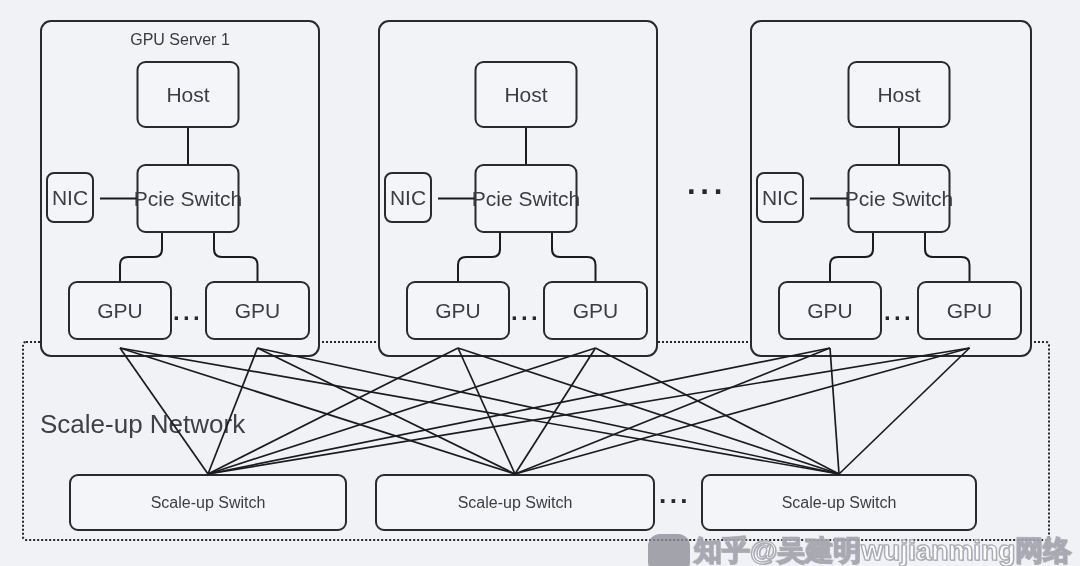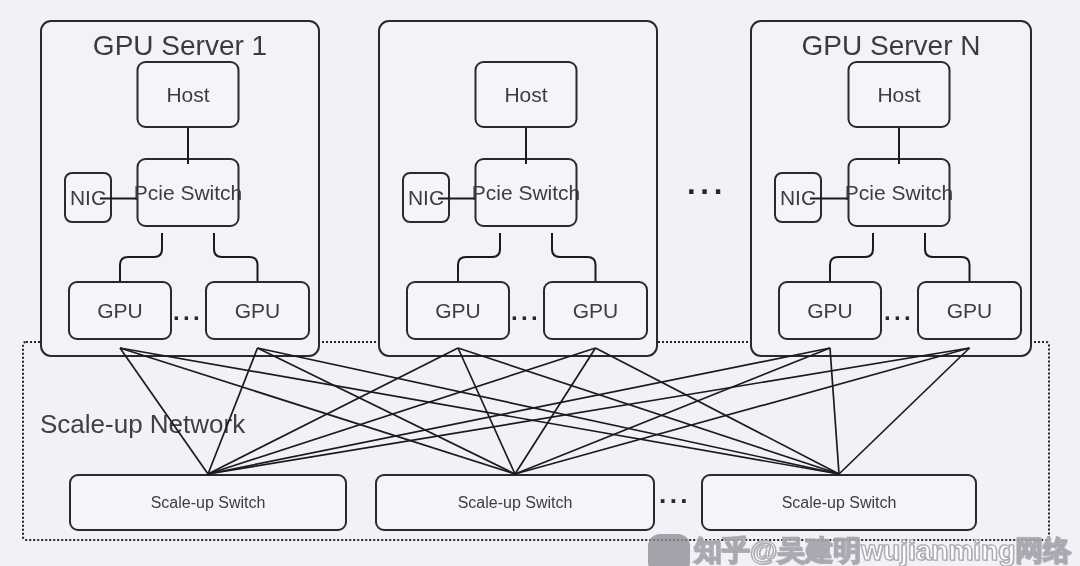--- a/index.html
+++ b/index.html
@@ -19,25 +19,25 @@
   
   .server{
     position:absolute;top:20px;height:337px;box-sizing:border-box;
     border:2px solid #2a2a2e;border-radius:11px;background:#f2f3f7;z-index:1;
   }
   .s0{left:40px;width:280px}
   .s1{left:378px;width:280px}
   .s2{left:750px;width:282px}
   .server-title{
     position:absolute;top:9px;left:0;width:100%;text-align:center;
-    font-size:28px;line-height:1.1;color:#3a3b40;z-index:2;
+    font-size:16px;line-height:1.1;color:#3a3b40;z-index:2;
   }
   .host{top:39px;left:50%;transform:translateX(calc(-50% + 8px));width:103px;height:67px}
-  .pcie{top:136px;left:50%;transform:translateX(calc(-50% + 8px));width:103px;height:69px}
-  .nic{top:150px;left:22px;width:48px;height:51px;border-radius:8px}
+  .pcie{top:142px;left:50%;transform:translateX(calc(-50% + 8px));width:103px;height:69px}
+  .nic{top:150px;left:4px;width:48px;height:51px;border-radius:8px}
   .gpu{top:259px;height:59px}
   .gpu-l{left:26px;width:104px}
   .gpu-r{right:8px;width:105px}
   
   .dots{
     position:absolute;font-weight:700;color:#27282c;z-index:2;
     line-height:1;letter-spacing:2px;
   }
   .gpu-dots{top:284px;left:50%;transform:translateX(calc(-50% + 8px));font-size:24px;}
   .server-dots{left:687px;top:176px;font-size:31px;letter-spacing:3px;z-index:2;}
@@ -100,21 +100,20 @@
     <div class="box nic">NIC</div>
     <div class="box pcie">Pcie Switch</div>
     <div class="box gpu gpu-l">GPU</div>
     <div class="dots gpu-dots">···</div>
     <div class="box gpu gpu-r">GPU</div>
   </div>
 
   <div class="dots server-dots">···</div>
 
   <div class="server s2">
-    <div class="server-title">GPU Server N</div>
     <div class="box host">Host</div>
     <div class="box nic">NIC</div>
     <div class="box pcie">Pcie Switch</div>
     <div class="box gpu gpu-l">GPU</div>
     <div class="dots gpu-dots">···</div>
     <div class="box gpu gpu-r">GPU</div>
   </div>
 
   <div class="box switch sw0">Scale-up Switch</div>
   <div class="box switch sw1">Scale-up Switch</div>

